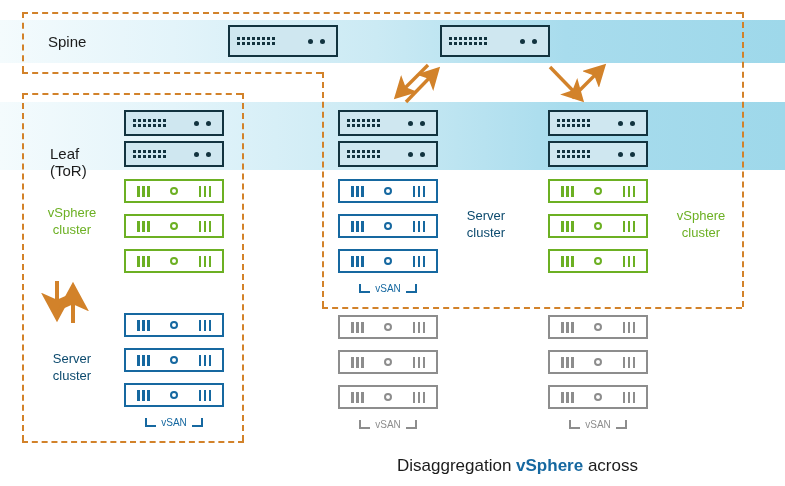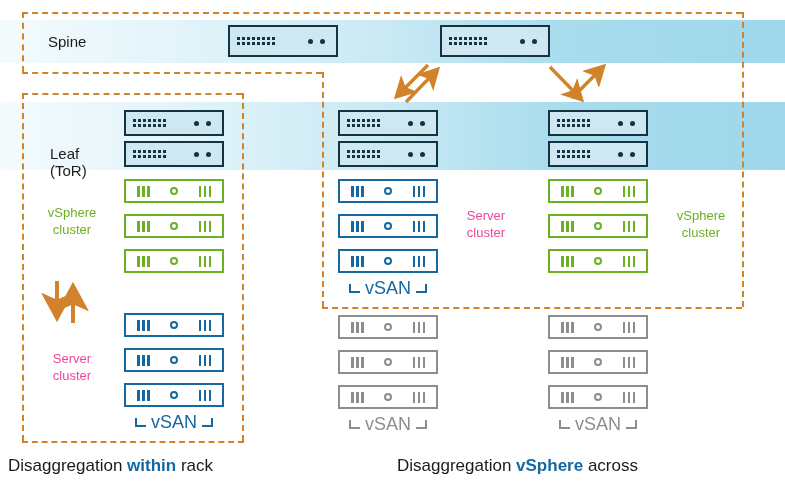--- a/index.html
+++ b/index.html
@@ -45,28 +45,28 @@
   .s-blue{border:2.4px solid #1668a0;}
   .s-blue .srv-b{background:#1668a0;}
   .s-blue .srv-o{border-color:#1668a0;}
   .s-gray{border:2.2px solid #8d8d8d;}
   .s-gray .srv-b{background:#8d8d8d;}
   .s-gray .srv-o{border-color:#8d8d8d;}
 
   
   .cl-label{position:absolute;font-size:13px;line-height:17px;text-align:center;}
   .cl-green{color:#6cb023;}
-  .cl-blue{color:#ec4899;}
+  .cl-blue{color:#0c4a6e;}
 
   
   .vsan{position:absolute;display:flex;align-items:center;justify-content:center;gap:5px;}
   .vsan .corner{width:11px;height:9px;box-sizing:border-box;}
   .vsan .c-l{border-left-width:2.2px;border-bottom-width:2.2px;border-left-style:solid;border-bottom-style:solid;}
   .vsan .c-r{border-right-width:2.2px;border-bottom-width:2.2px;border-right-style:solid;border-bottom-style:solid;}
-  .vsan .vtxt{font-size:18px;line-height:15px;}
+  .vsan .vtxt{font-size:10px;line-height:15px;}
   .v-blue .corner{border-color:#1668a0;}
   .v-blue .vtxt{color:#1668a0;}
   .v-gray .corner{border-color:#8d8d8d;}
   .v-gray .vtxt{color:#8d8d8d;}
 
   
   .arrow-svg{position:absolute;overflow:visible;}
 
   
   .caption{position:absolute;font-size:17px;color:#1b1b1b;line-height:20px;white-space:nowrap;}
@@ -623,21 +623,18 @@
         <i class="srv-b"></i>
       </span>
   </div>
 
   <div class="vsan v-gray" style="left:543px;top:414px;width:110px;height:20px;">
     <span class="corner c-l"></span>
     <span class="vtxt">vSAN</span>
     <span class="corner c-r"></span>
   </div>
 
-  <div class="caption" style="left:8px;top:456px;">
-    <span>Disaggregation </span><b>within</b><span> rack</span>
-  </div>
 
   <div class="caption" style="left:397px;top:456px;">
     <span>Disaggregation </span><b>vSphere</b><span> across</span>
   </div>
 
 </div>
 
 </body></html>

